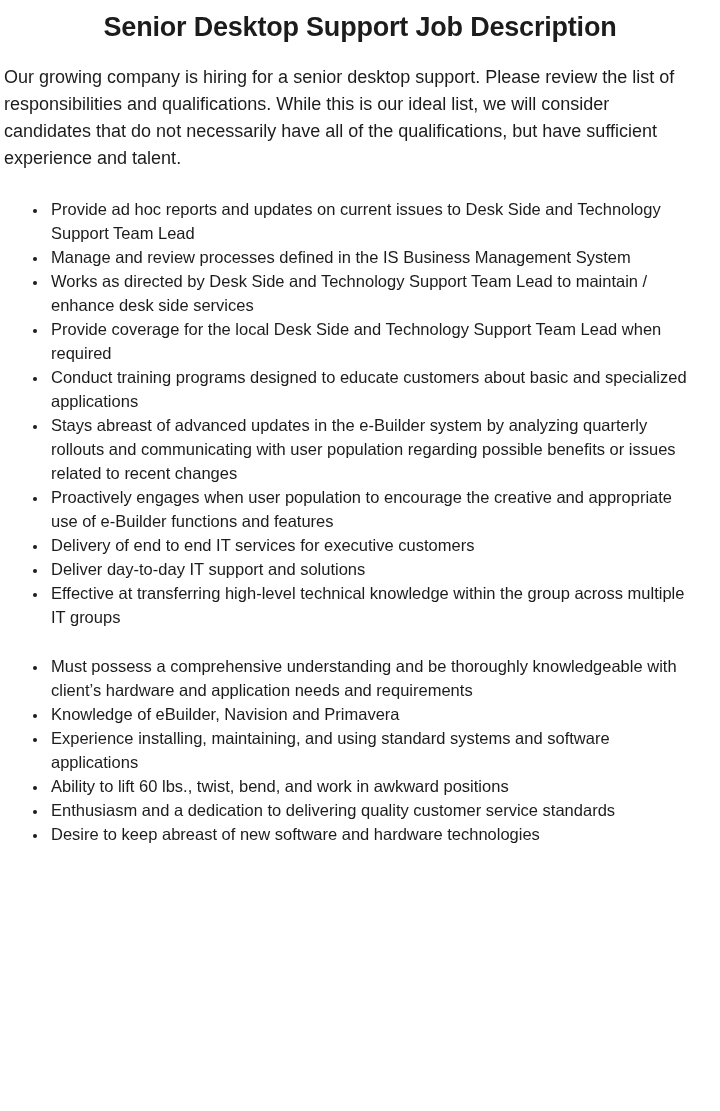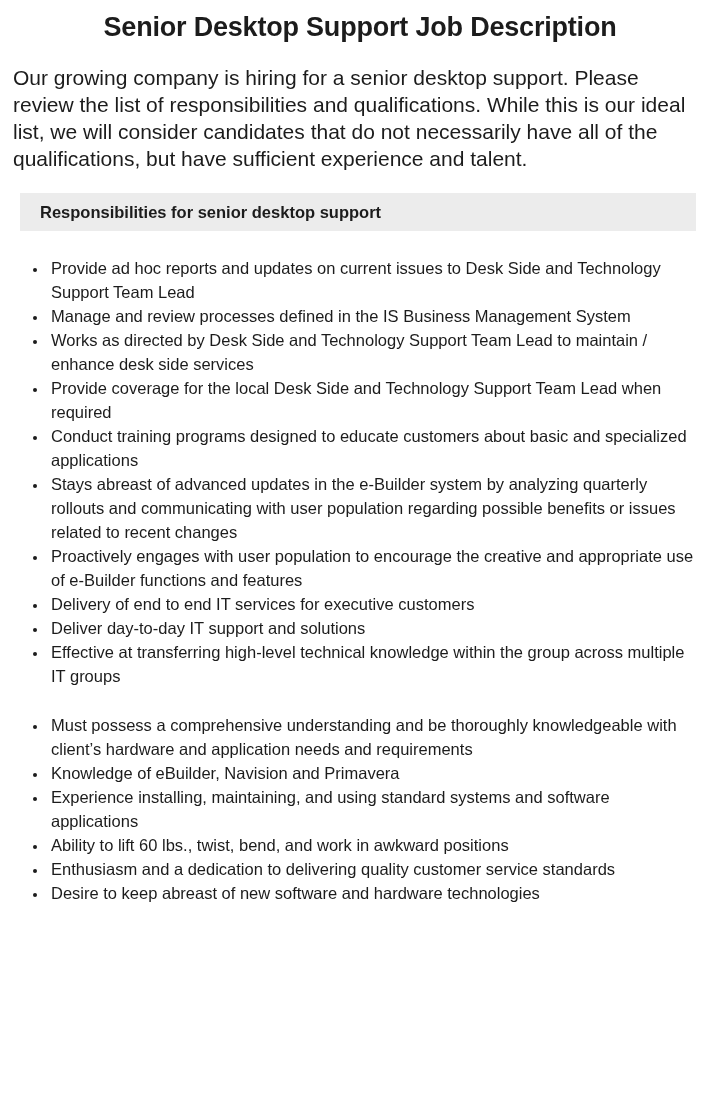--- a/index.html
+++ b/index.html
@@ -21,22 +21,22 @@
   }
   .page-title {
     text-align: center;
     font-size: 27px;
     font-weight: 800;
     letter-spacing: -0.2px;
     margin: 4px 20px 0 20px;
     line-height: 34px;
   }
   .intro {
-    margin: 20px 24px 0 13px;
-    font-size: 21px;
+    margin: 20px 24px 0 4px;
+    font-size: 18px;
     line-height: 27px;
   }
   .section-bar {
     margin: 21px 24px 0 20px;
     background: #ececec;
     padding: 9px 10px 9px 20px;
     font-size: 16.5px;
     font-weight: 700;
     line-height: 20px;
   }
@@ -59,30 +59,29 @@
 </style>
 </head>
 <body>
 
 <div class="page">
 
   <h1 class="page-title">Senior Desktop Support Job Description</h1>
 
   <p class="intro">Our growing company is hiring for a senior desktop support. Please review the list of responsibilities and qualifications. While this is our ideal list, we will consider candidates that do not necessarily have all of the qualifications, but have sufficient experience and talent.</p>
 
-  <div class="section-bar">Responsibilities for senior desktop support</div>
 
   <ul class="bullet-list">
     <li>Provide ad hoc reports and updates on current issues to Desk Side and Technology Support Team Lead</li>
     <li>Manage and review processes defined in the IS Business Management System</li>
     <li>Works as directed by Desk Side and Technology Support Team Lead to maintain / enhance desk side services</li>
     <li>Provide coverage for the local Desk Side and Technology Support Team Lead when required</li>
     <li>Conduct training programs designed to educate customers about basic and specialized applications</li>
     <li>Stays abreast of advanced updates in the e-Builder system by analyzing quarterly rollouts and communicating with user population regarding possible benefits or issues related to recent changes</li>
-    <li>Proactively engages with user population to encourage the creative and appropriate use of e-Builder functions and features</li>
+    <li>Proactively engages when user population to encourage the creative and appropriate use of e-Builder functions and features</li>
     <li>Delivery of end to end IT services for executive customers</li>
     <li>Deliver day-to-day IT support and solutions</li>
     <li>Effective at transferring high-level technical knowledge within the group across multiple IT groups</li>
   </ul>
 
 
   <ul class="bullet-list qual-list">
     <li>Must possess a comprehensive understanding and be thoroughly knowledgeable with client’s hardware and application needs and requirements</li>
     <li>Knowledge of eBuilder, Navision and Primavera</li>
     <li>Experience installing, maintaining, and using standard systems and software applications</li>

